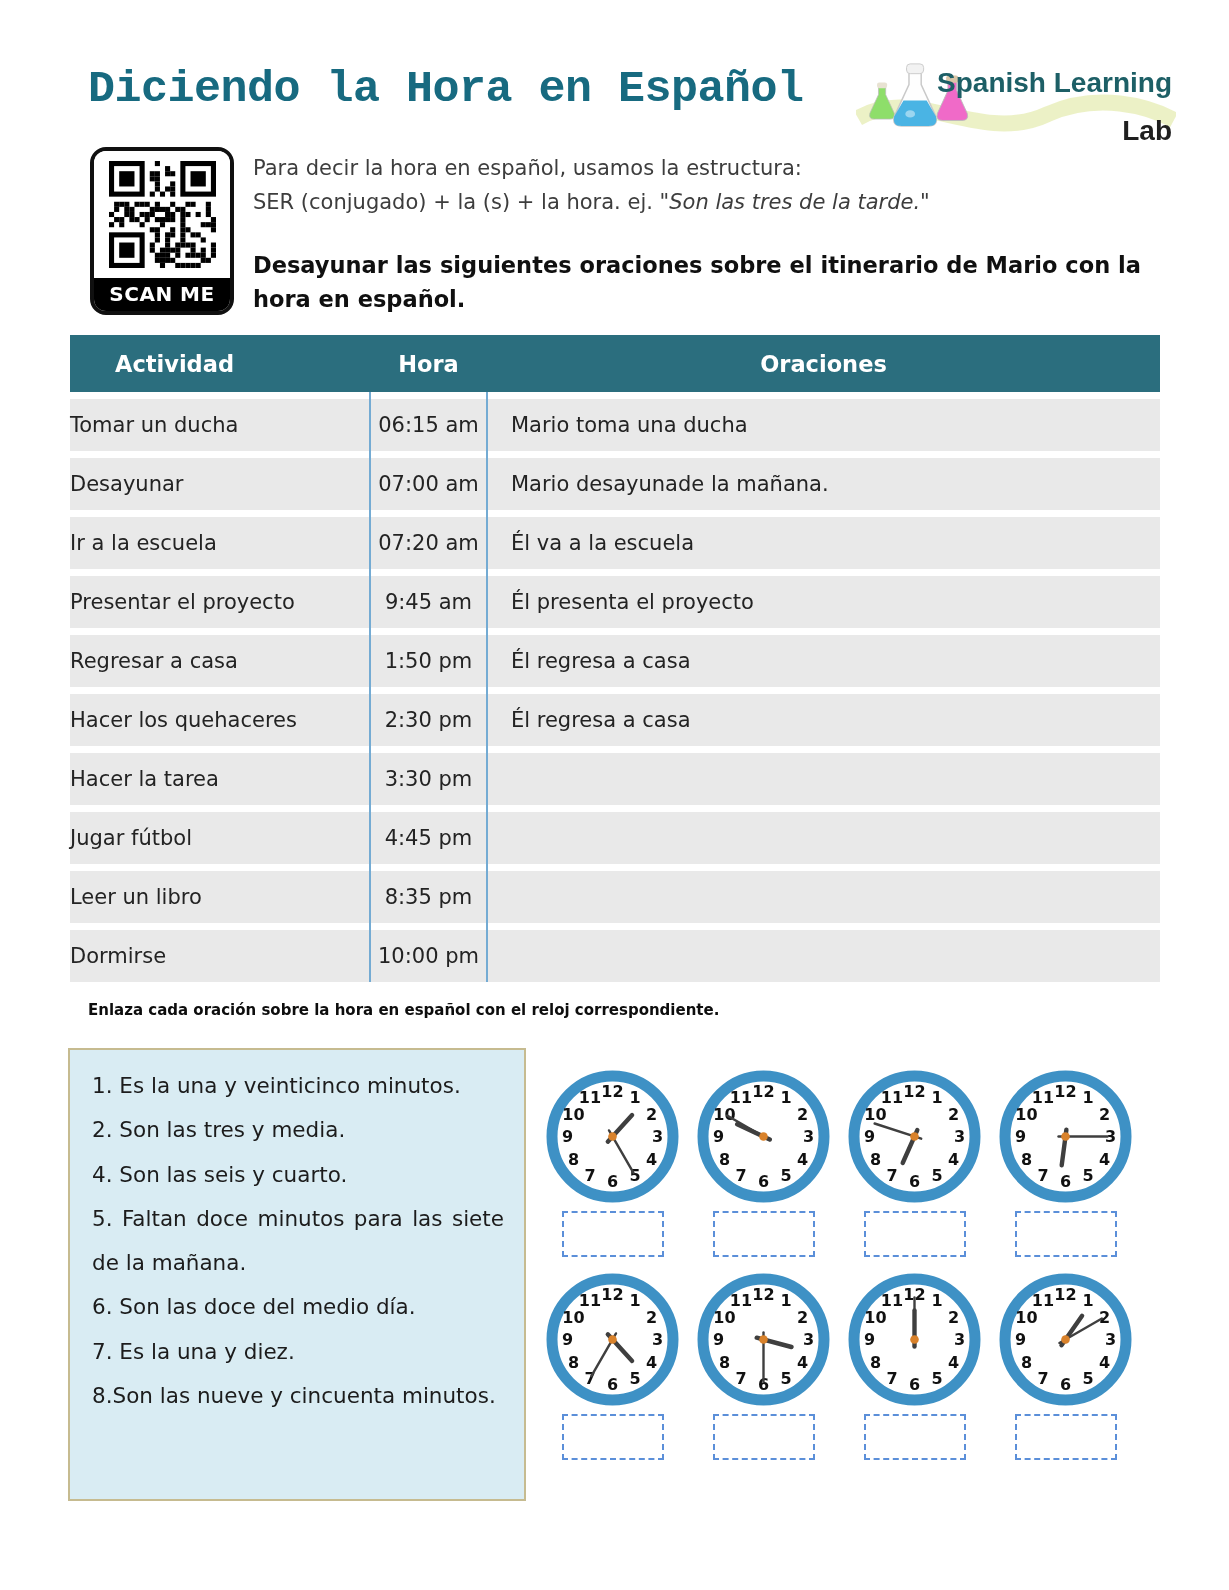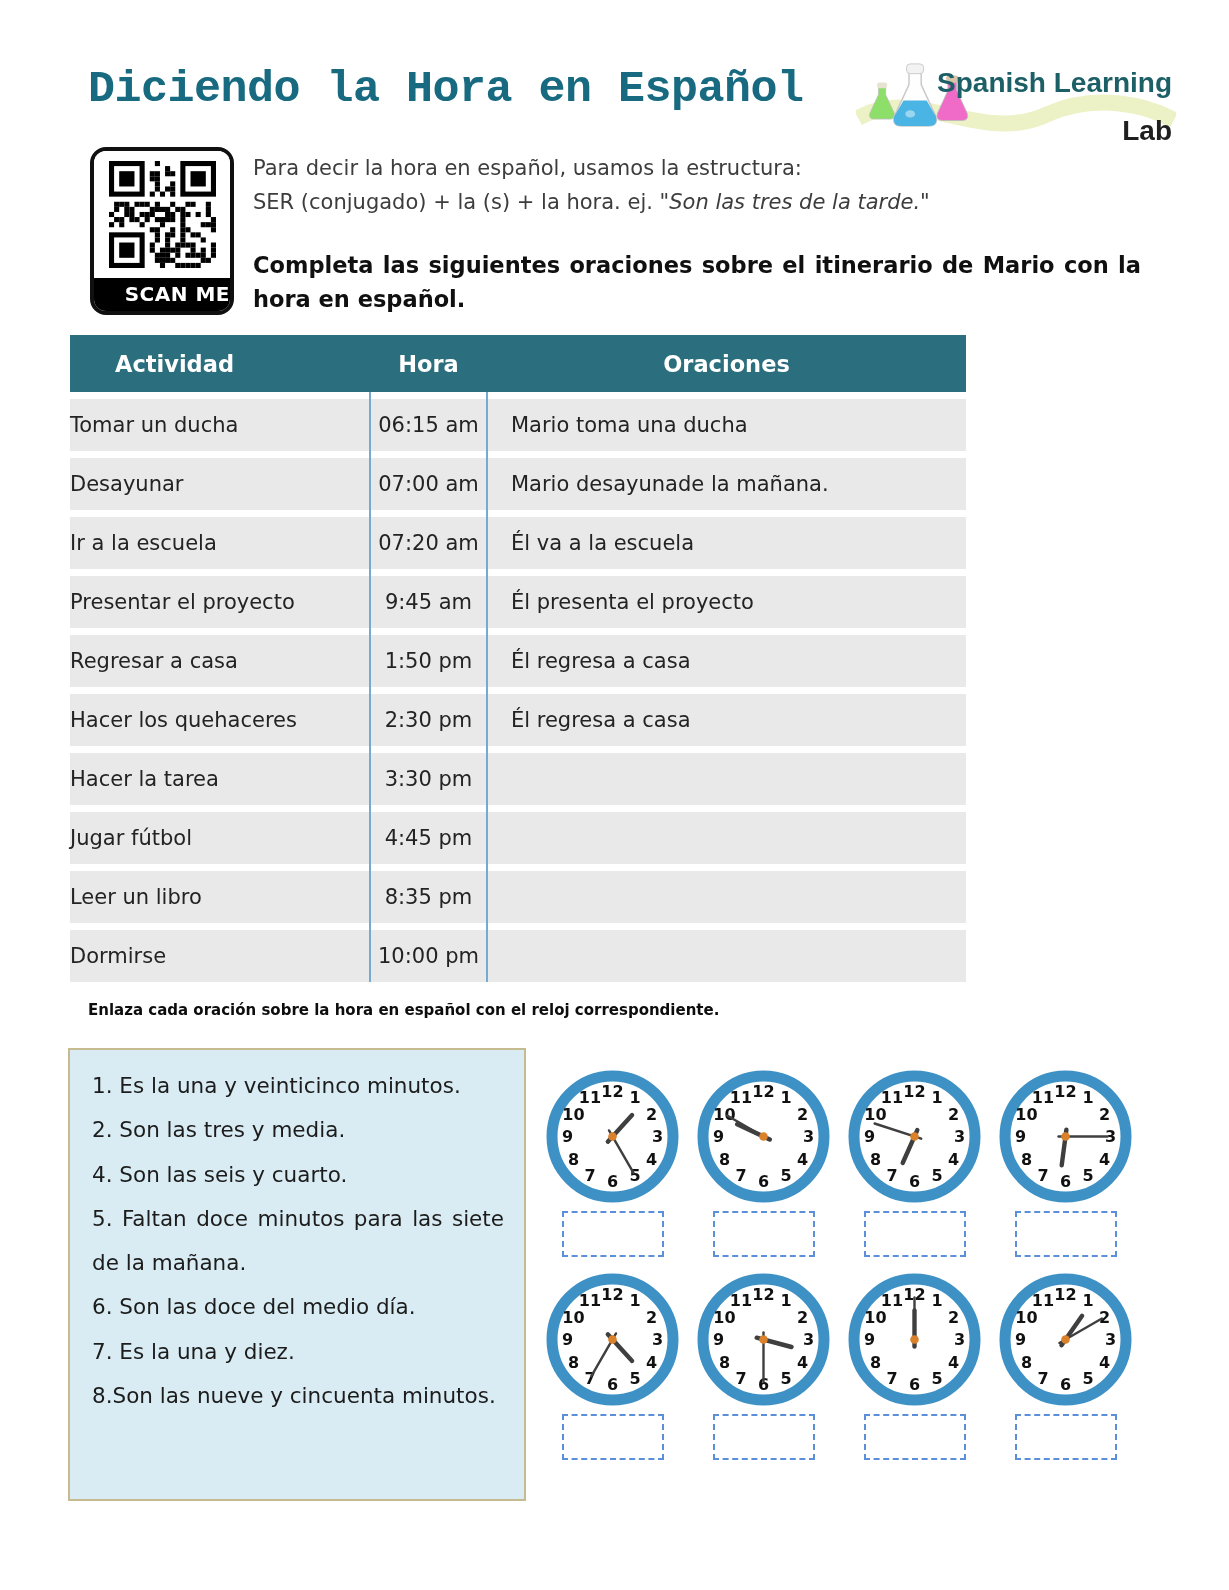--- a/index.html
+++ b/index.html
@@ -8,32 +8,32 @@
 
   .title{position:absolute;left:88px;top:64px;font-family:Liberation Mono, monospace;
          font-weight:700;font-size:45px;color:#176a80;letter-spacing:-0.5px;}
 
   .logo{position:absolute;left:856px;top:56px;width:320px;height:96px;}
 
   
   .qr{position:absolute;left:90px;top:147px;width:136px;border:4px solid #101010;
       border-radius:16px;overflow:hidden;background:#fff;}
   .qr-top{height:127px;display:flex;align-items:center;justify-content:center;background:#fff;}
-  .qr-label{background:#000;color:#fff;text-align:right;font-size:20px;font-weight:700;
+  .qr-label{background:#000;color:#fff;text-align:center;font-size:20px;font-weight:700;
             height:33px;line-height:33px;letter-spacing:0.5px;}
 
   .intro{position:absolute;left:253px;top:152px;width:905px;font-size:21px;
          line-height:1.6;color:#3d3d3d;}
   .intro .it{font-style:italic;}
 
   .instructions{position:absolute;left:253px;top:249px;width:888px;font-size:22.5px;
                 font-weight:700;line-height:1.5;text-align:justify;color:#101010;}
 
   
-  .table{position:absolute;left:70px;top:335px;width:896px;}
+  .table{position:absolute;left:70px;top:335px;width:1090px;}
   .thead{height:57px;background:#2b6e7e;display:flex;align-items:center;color:#fff;
          font-size:22.5px;font-weight:700;}
   .th1{width:300px;padding-left:45px;box-sizing:border-box;}
   .th2{width:117px;text-align:center;}
   .th3{flex:1;text-align:center;}
   .trow{height:52px;margin-top:7px;background:#e9e9e9;display:flex;align-items:center;
         font-size:21px;color:#232323;}
   .c1{width:300px;box-sizing:border-box;}
   .c2{width:117px;text-align:center;}
   .c3{flex:1;padding:0 52px 0 24px;display:flex;justify-content:flex-start;box-sizing:border-box;}
@@ -218,21 +218,21 @@
         </svg>
     </div>
     <div class="qr-label">SCAN ME</div>
   </div>
 
   <div class="intro">
     <div>Para decir la hora en español, usamos la estructura:</div>
     <div><span>SER (conjugado) + la (s) + la hora. ej. "</span><span class="it">Son las tres de la tarde.</span><span>"</span></div>
   </div>
 
-  <div class="instructions">Completa las siguientes oraciones sobre el itinerario de Mario con la hora en español.</div>
+  <div class="instructions">Desayunar las siguientes oraciones sobre el itinerario de Mario con la hora en español.</div>
 
   <div class="table">
     <div class="thead">
       <div class="th1">Actividad</div>
       <div class="th2">Hora</div>
       <div class="th3">Oraciones</div>
     </div>
 
     <div class="trow">
       <div class="c1">Tomar un ducha</div>

